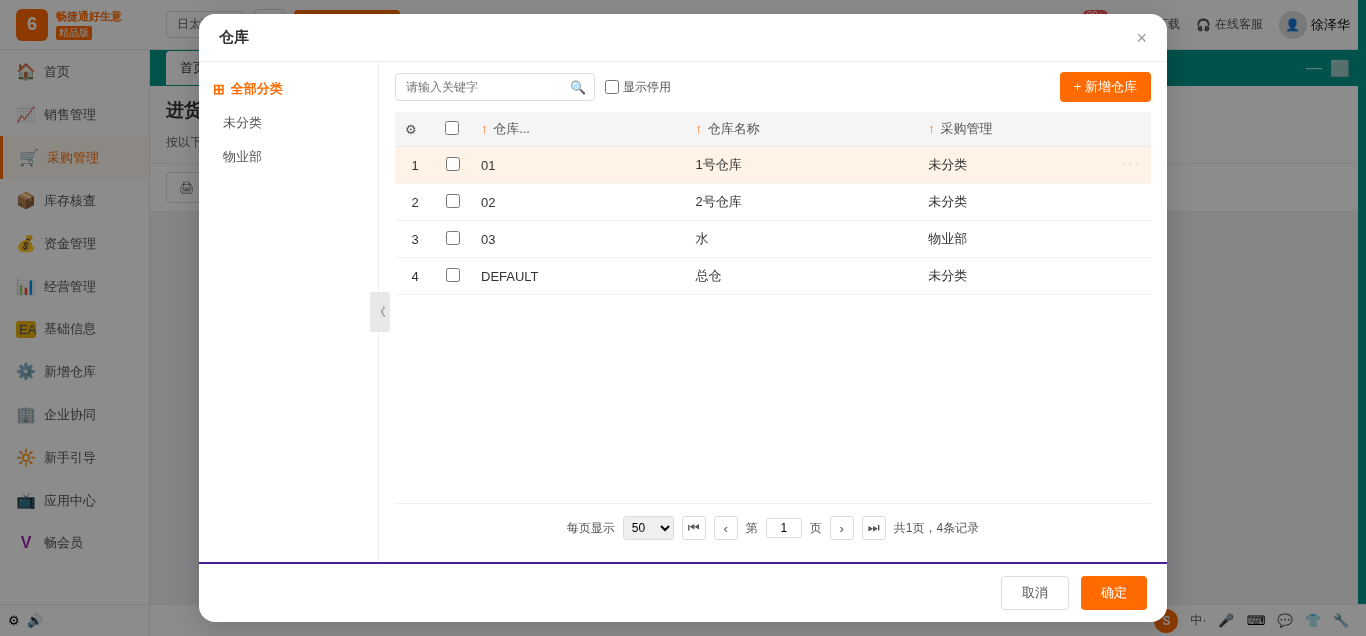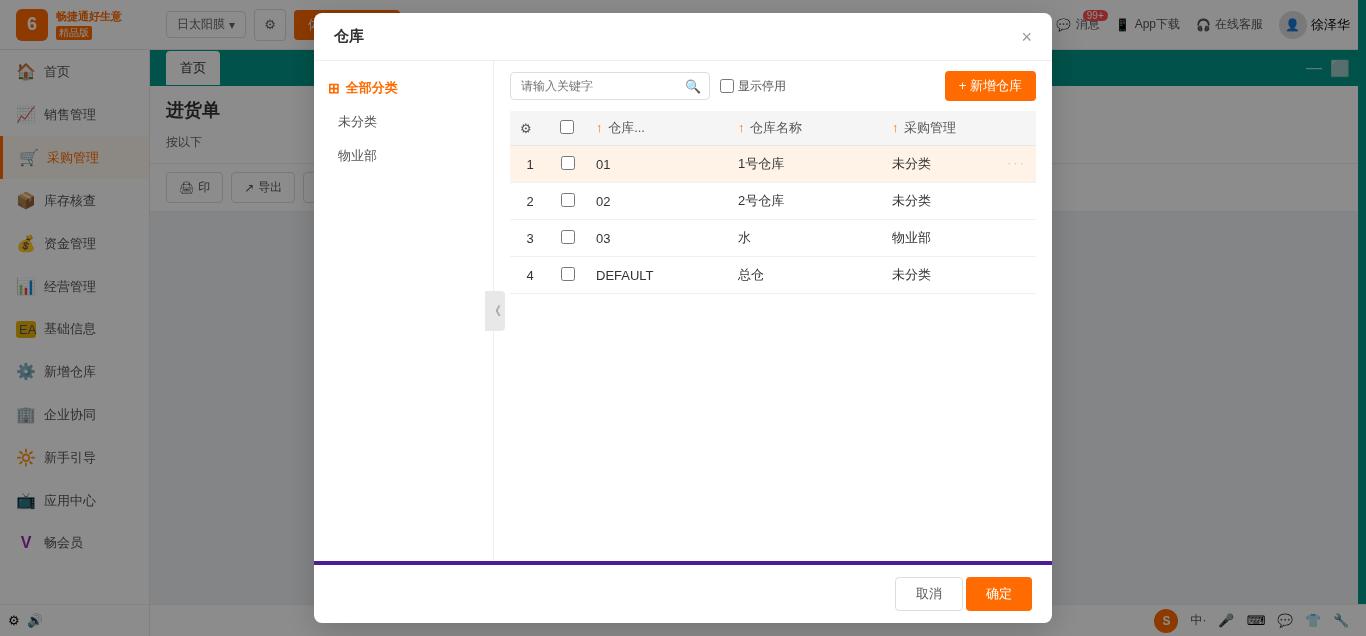--- a/index.html
+++ b/index.html
@@ -46,22 +46,22 @@
 
     
     .modal-backdrop {
       position: fixed; top: 0; left: 0; right: 0; bottom: 0;
       background: rgba(0,0,0,0.45); z-index: 200;
     }
 
     
     .modal {
       position: fixed; top: 50%; left: 50%; transform: translate(-50%, -50%);
-      background: #fff; border-radius: 8px; z-index: 201;
-      width: 738px; box-shadow: 0 8px 32px rgba(0,0,0,0.18);
+      background: #fff; border-radius: 16px; z-index: 201;
+      width: 968px; box-shadow: 0 8px 32px rgba(0,0,0,0.18);
       display: flex; flex-direction: column;
     }
     .modal-header {
       display: flex; align-items: center; justify-content: space-between;
       padding: 14px 20px; border-bottom: 1px solid #eee;
     }
     .modal-title { font-size: 15px; font-weight: bold; color: #333; }
     .modal-close { cursor: pointer; color: #999; font-size: 18px; line-height: 1; }
     .modal-body { display: flex; height: 500px; }
 
@@ -120,22 +120,22 @@
       gap: 8px; padding: 12px 0; font-size: 12px; color: #555;
       border-top: 1px solid #f0f0f0; margin-top: 8px;
     }
     .page-size-select { border: 1px solid #ddd; border-radius: 3px; padding: 3px 4px; font-size: 12px; cursor: pointer; }
     .page-btn { border: 1px solid #ddd; background: #fff; border-radius: 3px; width: 24px; height: 24px; cursor: pointer; display: flex; align-items: center; justify-content: center; color: #555; }
     .page-btn:disabled { color: #ccc; cursor: default; }
     .page-input { border: 1px solid #ddd; border-radius: 3px; width: 36px; text-align: center; font-size: 12px; padding: 2px; }
 
     
     .modal-footer {
-      display: flex; justify-content: flex-end; gap: 3px;
-      padding: 12px 20px; border-top: 4px solid #4c1d95;
+      display: flex; justify-content: flex-end; gap: 12px;
+      padding: 12px 20px; border-top: 2px solid #4c1d95;
     }
     .cancel-btn { border: 1px solid #ddd; background: #fff; border-radius: 4px; padding: 7px 20px; cursor: pointer; color: #555; font-size: 13px; }
     .confirm-btn { background: #ff6b00; color: #fff; border: none; border-radius: 4px; padding: 7px 20px; cursor: pointer; font-size: 13px; }
 
     
     .teal-bar { position: fixed; right: 0; top: 50px; bottom: 0; width: 8px; background: #009688; z-index: 50; }
     .teal-top { position: fixed; right: 0; top: 0; height: 50px; width: 8px; background: #009688; z-index: 150; }
 
     
     .tab-bar { background: #009688; display: flex; align-items: center; padding: 0 16px; height: 36px; }
@@ -380,20 +380,36 @@
         <input type="checkbox" class="checkbox" style="">
       </td>
       <td>DEFAULT</td>
       <td>总仓</td>
       <td>未分类</td>
     </tr>
             </tbody>
         </table>
       </div>
 
+      <div class="pagination">
+        <span>每页显示</span>
+        <select class="page-size-select">
+          <option>50</option>
+          <option>100</option>
+          <option>200</option>
+        </select>
+        <button class="page-btn">⏮</button>
+        <button class="page-btn">‹</button>
+        <span>第</span>
+        <input class="page-input" type="text" value="1" style="">
+        <span>页</span>
+        <button class="page-btn">›</button>
+        <button class="page-btn">⏭</button>
+        <span>共1页，4条记录</span>
+      </div>
     </div>
   </div>
 
   <div class="modal-footer">
     <button class="cancel-btn">取消</button>
     <button class="confirm-btn">确定</button>
   </div>
 </div>
 
 <div style="position:fixed;bottom:0;left:0;right:0;height:32px;background:#fff;border-top:1px solid #eee;display:flex;align-items:center;justify-content:flex-end;padding:0 16px;z-index:50;gap:12px;">

